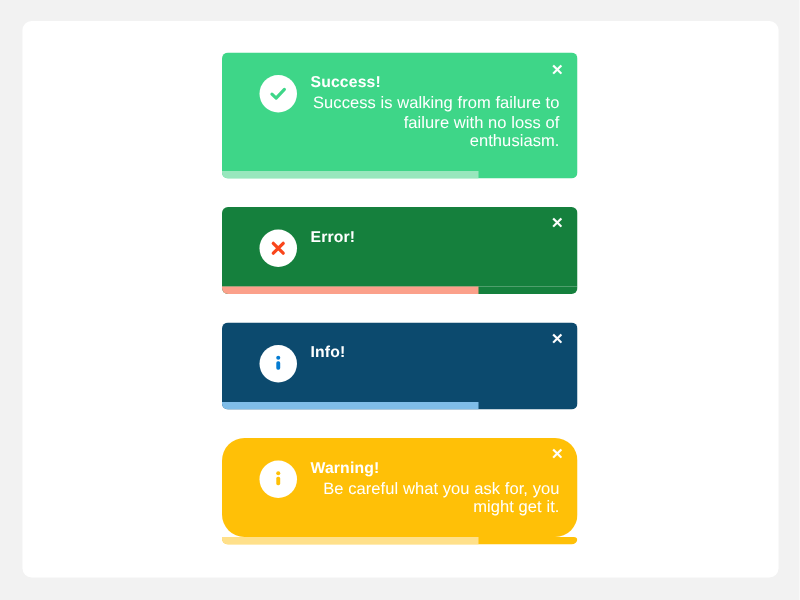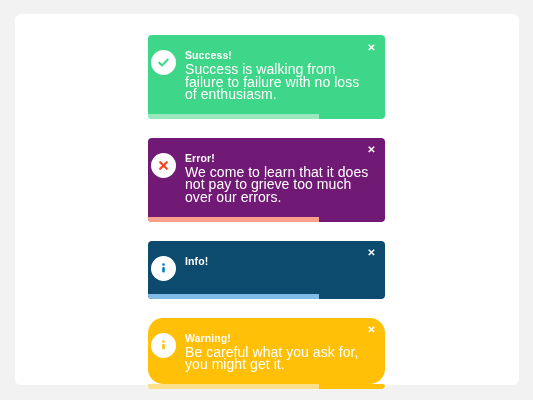--- a/index.html
+++ b/index.html
@@ -37,21 +37,21 @@
     border-radius: 4px;
     overflow: hidden;
     margin-bottom: 19px;
     box-sizing: border-box;
   }
 
   .alert-body {
     position: relative;
     display: flex;
     align-items: flex-start;
-    padding: 13px 12px 13px 3px;
+    padding: 13px 12px 13px 25px;
     min-height: 46px;
     box-sizing: border-box;
   }
 
   .alert-icon {
     flex: 0 0 auto;
     width: 25px;
     height: 25px;
     border-radius: 50%;
     background: #ffffff;
@@ -73,24 +73,25 @@
     color: #ffffff;
     font-size: 10.5px;
     font-weight: bold;
     line-height: 13px;
     margin: 0 0 1px 0;
     letter-spacing: 0.1px;
   }
 
   .alert-message {
     color: #ffffff;
-    font-size: 14px;
+    font-size: 11px;
     line-height: 12.6px;
     margin: 0;
     letter-spacing: 0.05px;
+    text-align: right;
   }
 
   .alert-close {
     position: absolute;
     top: 6px;
     right: 7px;
     width: 13px;
     height: 13px;
     display: flex;
     align-items: center;
@@ -115,21 +116,21 @@
     bottom: 0;
   }
 
   
   .card-success .alert-body,
   .card-success .alert-progress { background: #3ed688; }
   .card-success .alert-progress-fill { background: #98e7bd; }
 
   
   .card-error .alert-body,
-  .card-error .alert-progress { background: #701a75; }
+  .card-error .alert-progress { background: #15803d; }
   .card-error .alert-progress-fill { background: #fba08a; }
 
   
   .card-info .alert-body,
   .card-info .alert-progress { background: #0c4a6e; }
   .card-info .alert-progress-fill { background: #7fbde8; }
 
   
   .card-warning .alert-body,
   .card-warning .alert-progress { background: #ffc007; border-radius: 15px; }
@@ -161,21 +162,20 @@
 
     <div class="alert-card card-error">
       <div class="alert-body">
         <span class="alert-icon">
           <svg width="15" height="15" viewBox="0 0 15 15">
             <path d="M4.2 4.2 L10.8 10.8 M10.8 4.2 L4.2 10.8" fill="none" stroke="#f9461c" stroke-width="2.2" stroke-linecap="round"></path>
           </svg>
         </span>
         <div class="alert-text">
           <p class="alert-title">Error!</p>
-          <p class="alert-message">We come to learn that it does not pay to grieve too much over our errors.</p>
         </div>
         <span class="alert-close">✕</span>
       </div>
       <div class="alert-progress">
         <div class="alert-progress-fill" style="width:72%"></div>
       </div>
     </div>
 
     <div class="alert-card card-info">
       <div class="alert-body">

